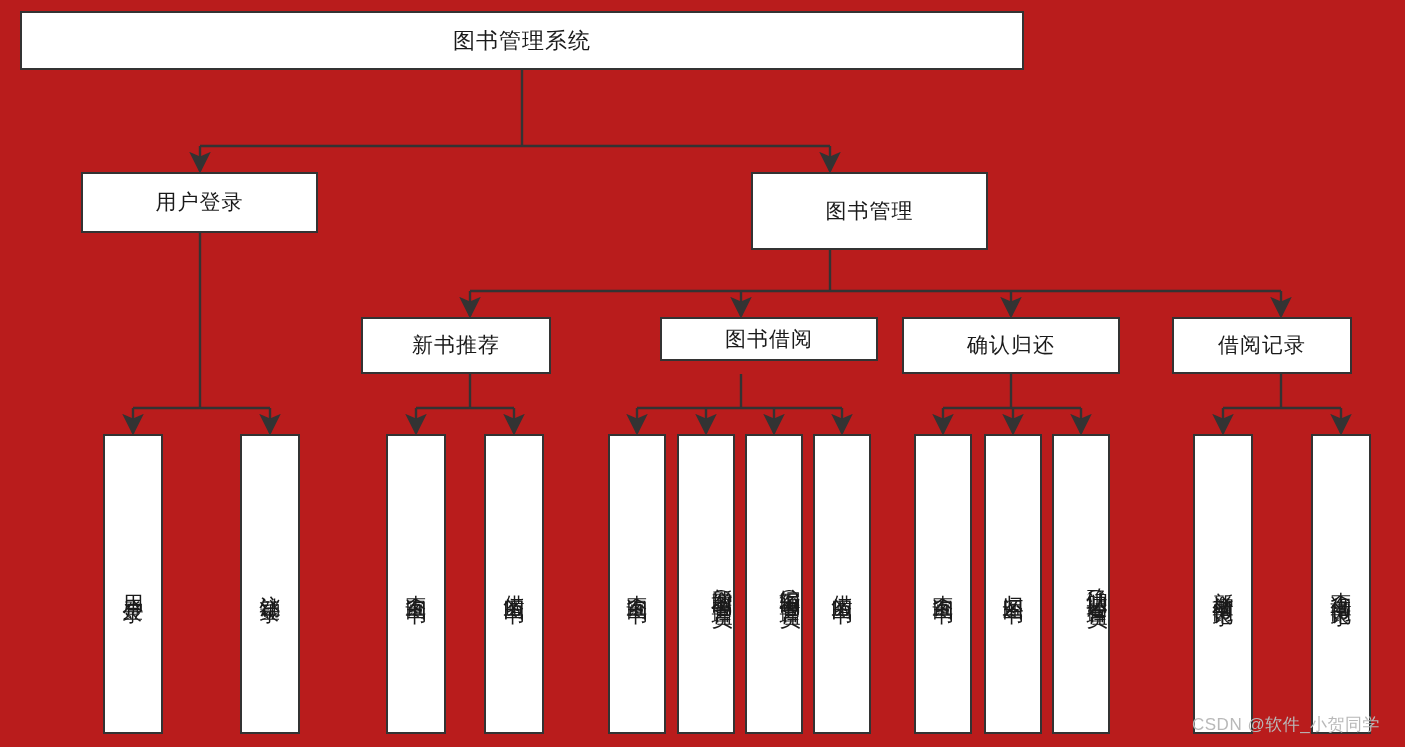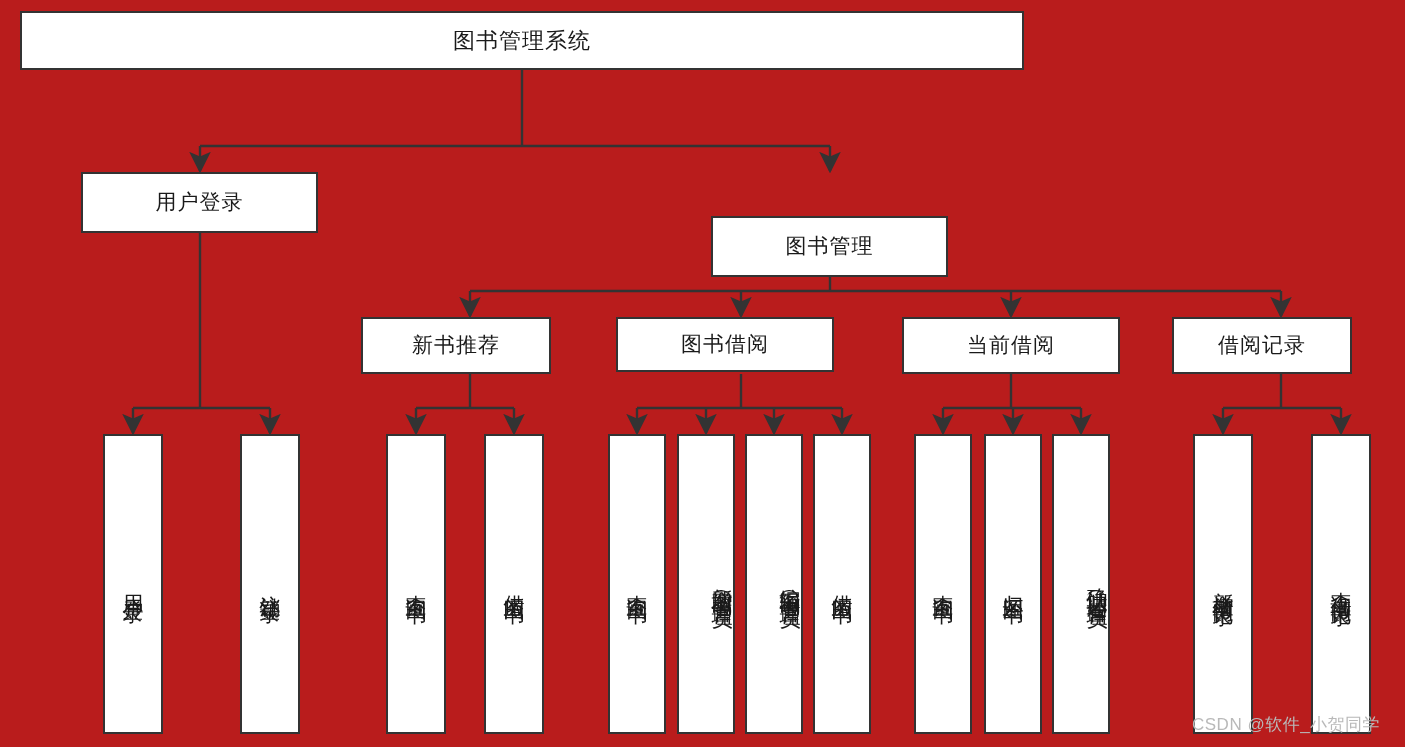--- a/index.html
+++ b/index.html
@@ -120,25 +120,25 @@
         <path d="M 1281 374 L 1281 408"></path>
         <path d="M 1223 408 L 1341 408"></path>
         <path d="M 1223 408 L 1223 433" marker-end="url(#arrowhead)"></path>
         <path d="M 1341 408 L 1341 433" marker-end="url(#arrowhead)"></path>
       </g>
   </svg>
 
   <div class="node horiz title-node" style="left: 20px; top: 11px; width: 1004px; height: 59px;">图书管理系统</div>
 
   <div class="node horiz" style="left: 81px; top: 172px; width: 237px; height: 61px;">用户登录</div>
-  <div class="node horiz" style="left: 711px; top: 172px; width: 237px; height: 61px; margin-top: 44px;">图书管理</div>
+  <div class="node horiz" style="left: 751px; top: 172px; width: 237px; height: 78px;">图书管理</div>
 
   <div class="node horiz" style="left: 361px; top: 317px; width: 190px; height: 57px;">新书推荐</div>
-  <div class="node horiz" style="left: 616px; top: 317px; width: 218px; height: 55px;">图书借阅</div>
-  <div class="node horiz" style="left: 902px; top: 317px; width: 218px; height: 57px;">当前借阅</div>
+  <div class="node horiz" style="left: 660px; top: 317px; width: 218px; height: 44px;">图书借阅</div>
+  <div class="node horiz" style="left: 902px; top: 317px; width: 218px; height: 57px;">确认归还</div>
   <div class="node horiz" style="left: 1172px; top: 317px; width: 180px; height: 57px;">借阅记录</div>
 
   <div class="node vert align-mid" style="left: 103px; top: 434px; width: 60px; height: 300px;">用户登录</div>
   <div class="node vert align-mid" style="left: 240px; top: 434px; width: 60px; height: 300px;">注销登录</div>
   <div class="node vert align-mid" style="left: 386px; top: 434px; width: 60px; height: 300px;">查询图书</div>
   <div class="node vert align-mid" style="left: 484px; top: 434px; width: 60px; height: 300px;">借阅图书</div>
   <div class="node vert align-mid" style="left: 608px; top: 434px; width: 58px; height: 300px;">查询图书</div>
   <div class="node vert align-top" style="left: 677px; top: 434px; width: 58px; height: 300px;">新增图书（管理员）</div>
   <div class="node vert align-top" style="left: 745px; top: 434px; width: 58px; height: 300px;">编辑图书（管理员）</div>
   <div class="node vert align-mid" style="left: 813px; top: 434px; width: 58px; height: 300px;">借阅图书</div>

